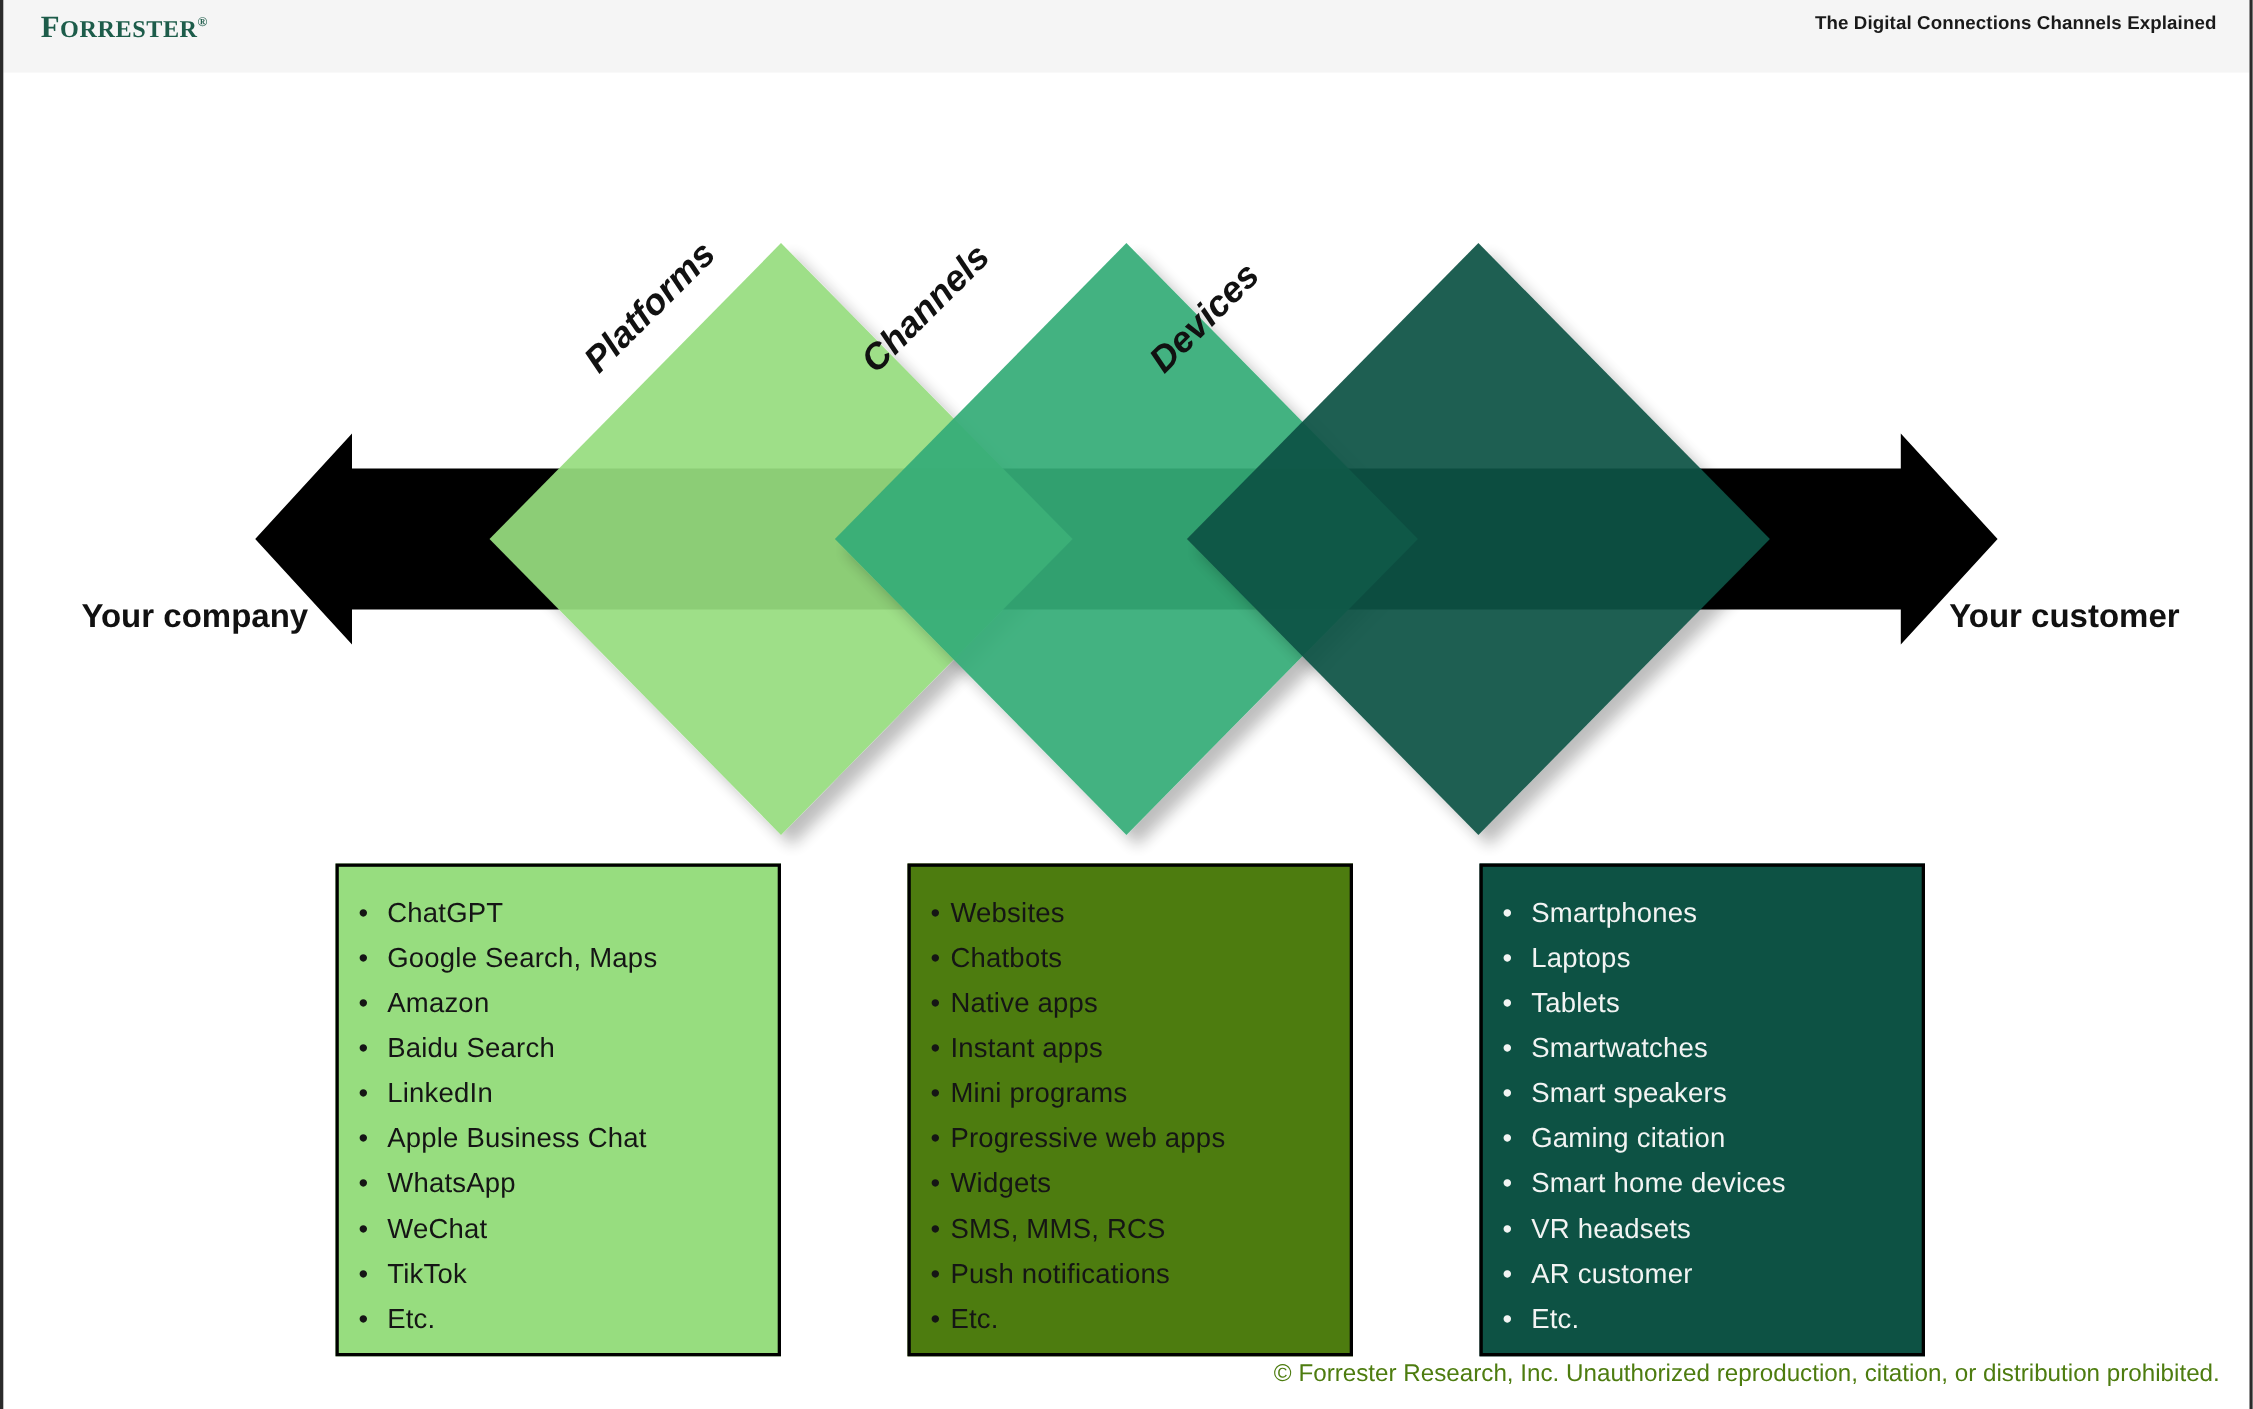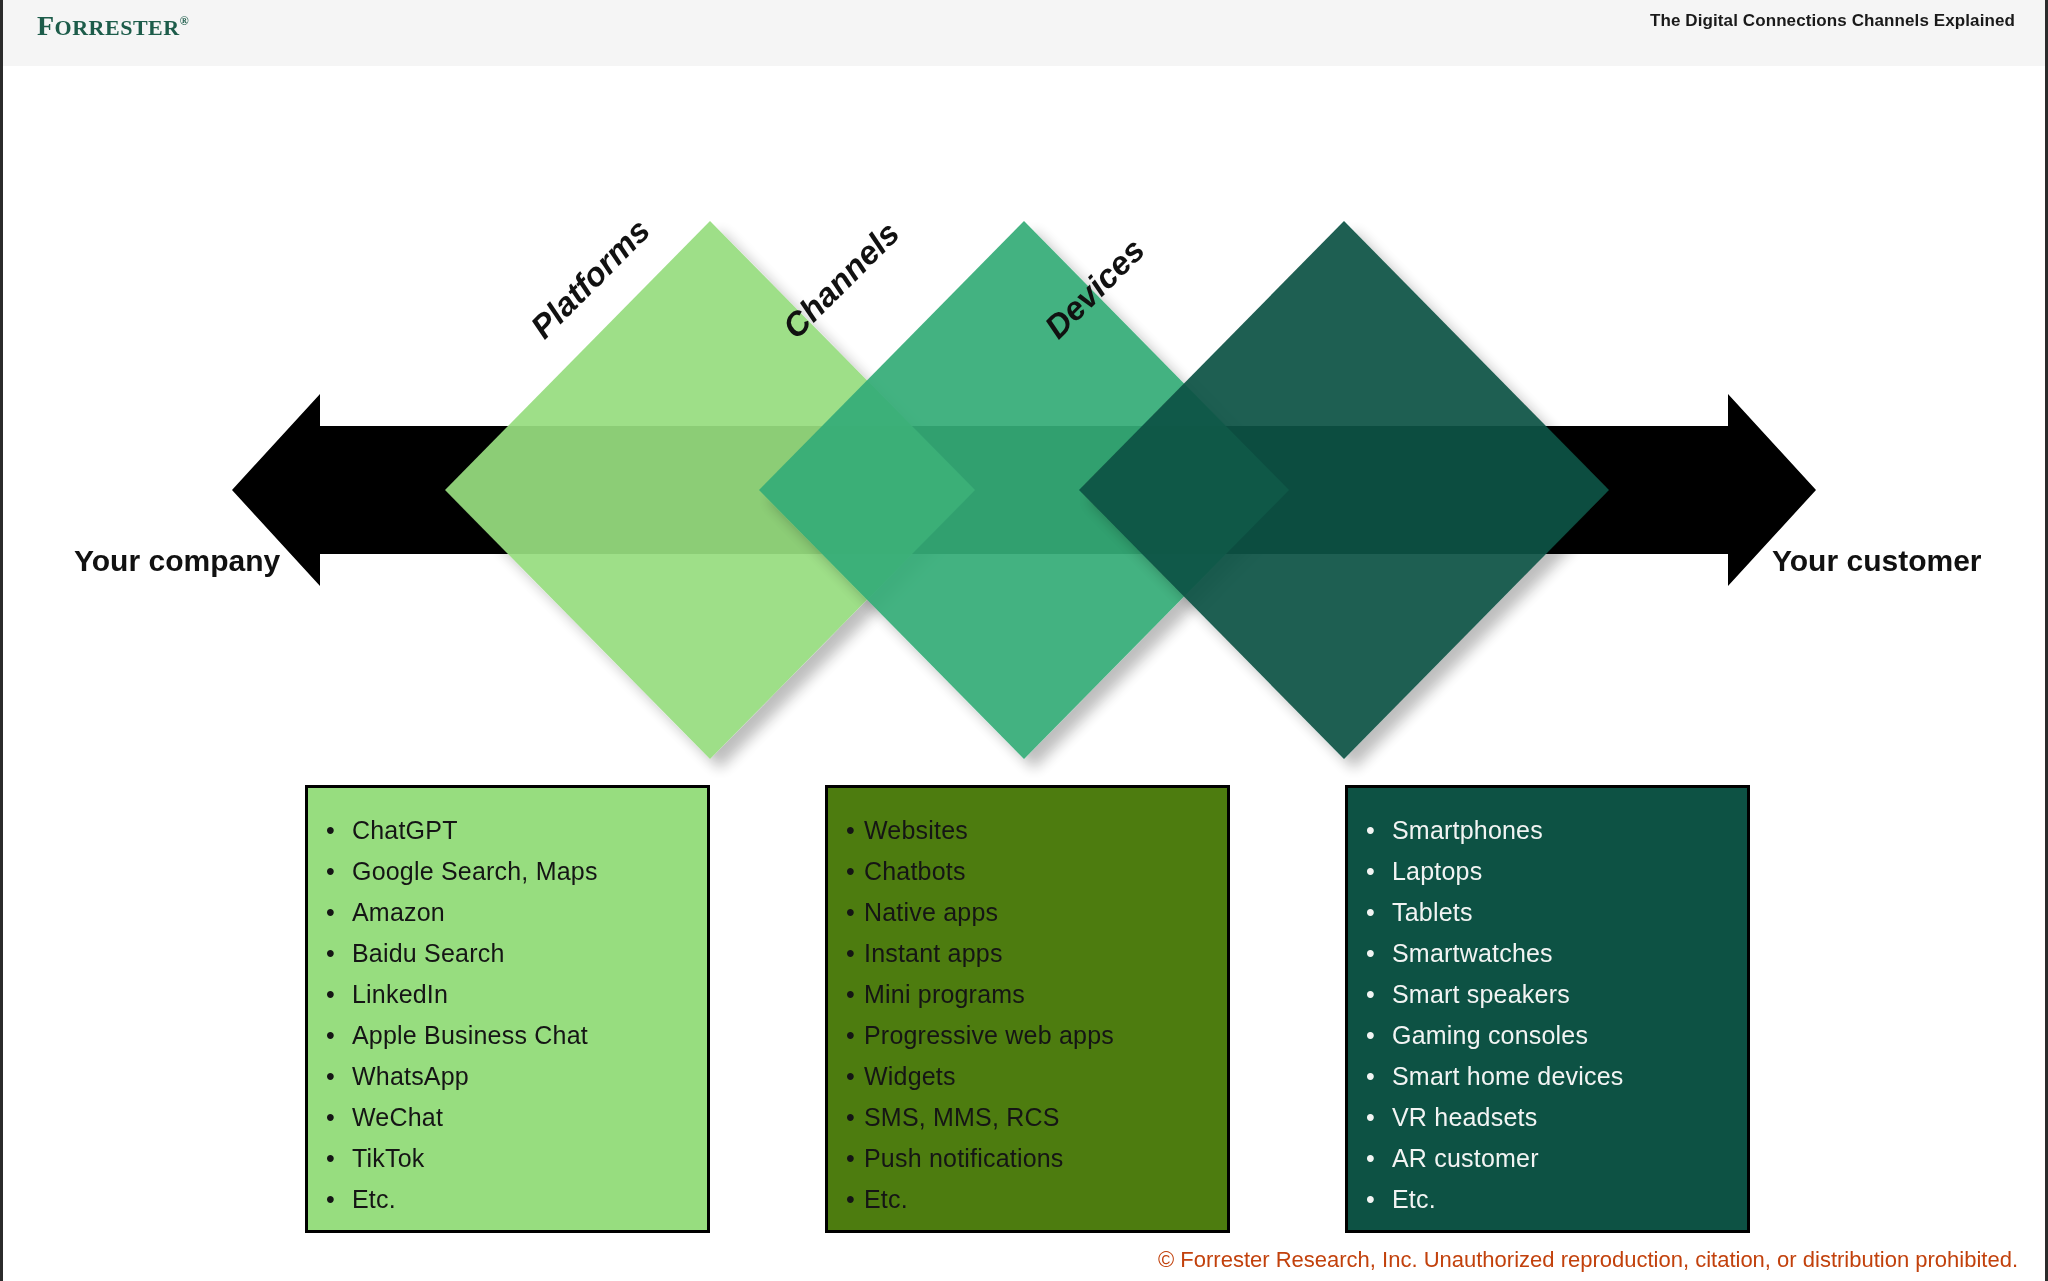--- a/index.html
+++ b/index.html
@@ -98,22 +98,22 @@
     color:#151515;
     white-space:nowrap;
     letter-spacing:.2px;
   }
   .listbox.b3 li{color:#f2f4f3;}
   .bullet{display:inline-block;width:26px;}
   .listbox.b2 .bullet{width:18px;}
 
   
   .footer{
-    position:absolute;right:30px;bottom:8px;
-    font-size:22px;color:#c2410c;
+    position:absolute;right:30px;bottom:20px;
+    font-size:22px;color:#4d7c0f;
     white-space:nowrap;
     z-index:40;
     font-family:"Liberation Sans", sans-serif;
   }
 </style>
 </head>
 <body>
 
 <div class="page-border-left"></div>
 <div class="page-border-right"></div>
@@ -187,21 +187,21 @@
       </ul>
     </div>
 
     <div class="listbox b3">
       <ul>
         <li><span class="bullet">•</span><span>Smartphones</span></li>
         <li><span class="bullet">•</span><span>Laptops</span></li>
         <li><span class="bullet">•</span><span>Tablets</span></li>
         <li><span class="bullet">•</span><span>Smartwatches</span></li>
         <li><span class="bullet">•</span><span>Smart speakers</span></li>
-        <li><span class="bullet">•</span><span>Gaming consoles</span></li>
+        <li><span class="bullet">•</span><span>Gaming citation</span></li>
         <li><span class="bullet">•</span><span>Smart home devices</span></li>
         <li><span class="bullet">•</span><span>VR headsets</span></li>
         <li><span class="bullet">•</span><span>AR customer</span></li>
         <li><span class="bullet">•</span><span>Etc.</span></li>
       </ul>
     </div>
   </div>
 </div>
 
 <div class="footer">© Forrester Research, Inc. Unauthorized reproduction, citation, or distribution prohibited.</div>

